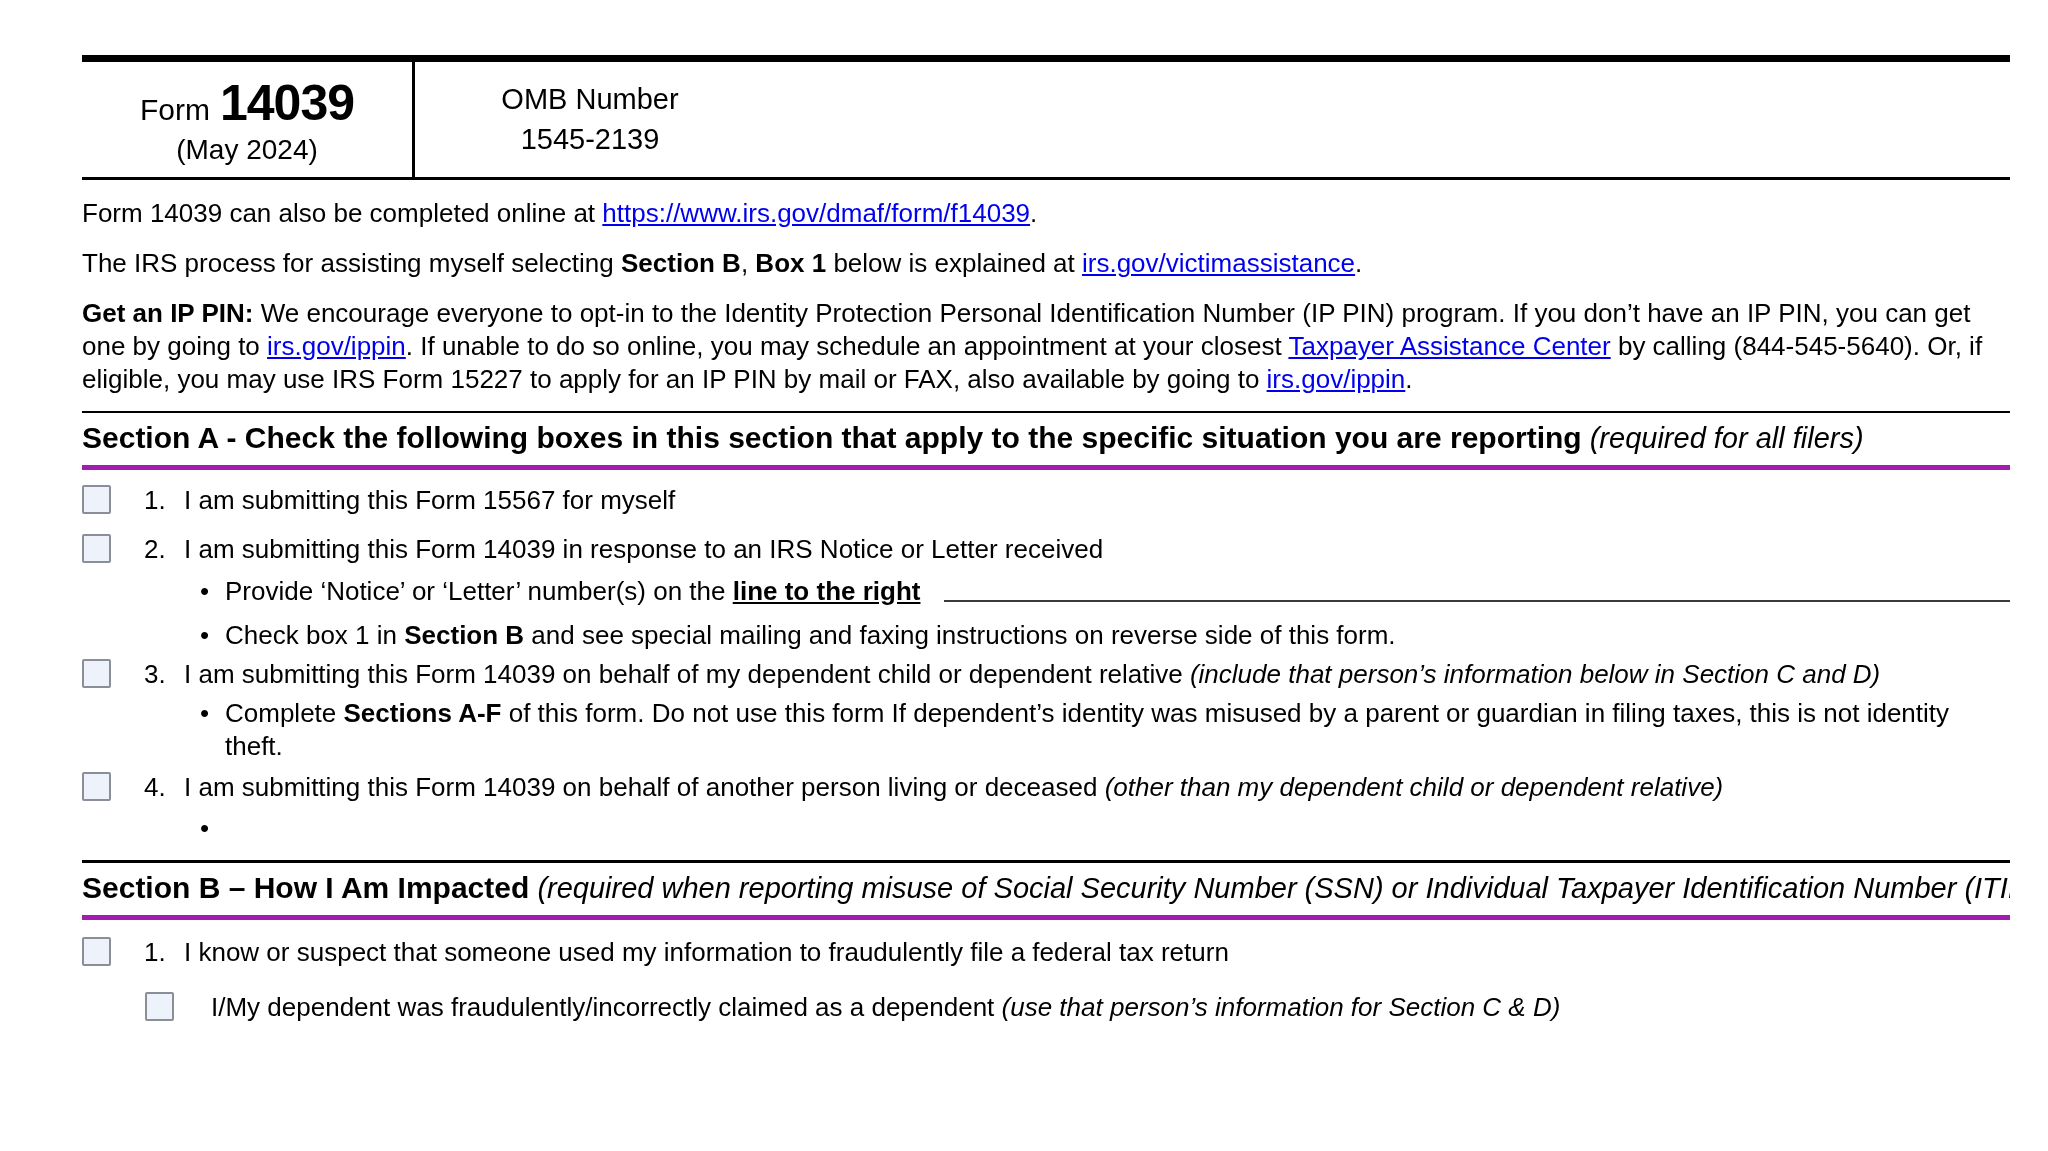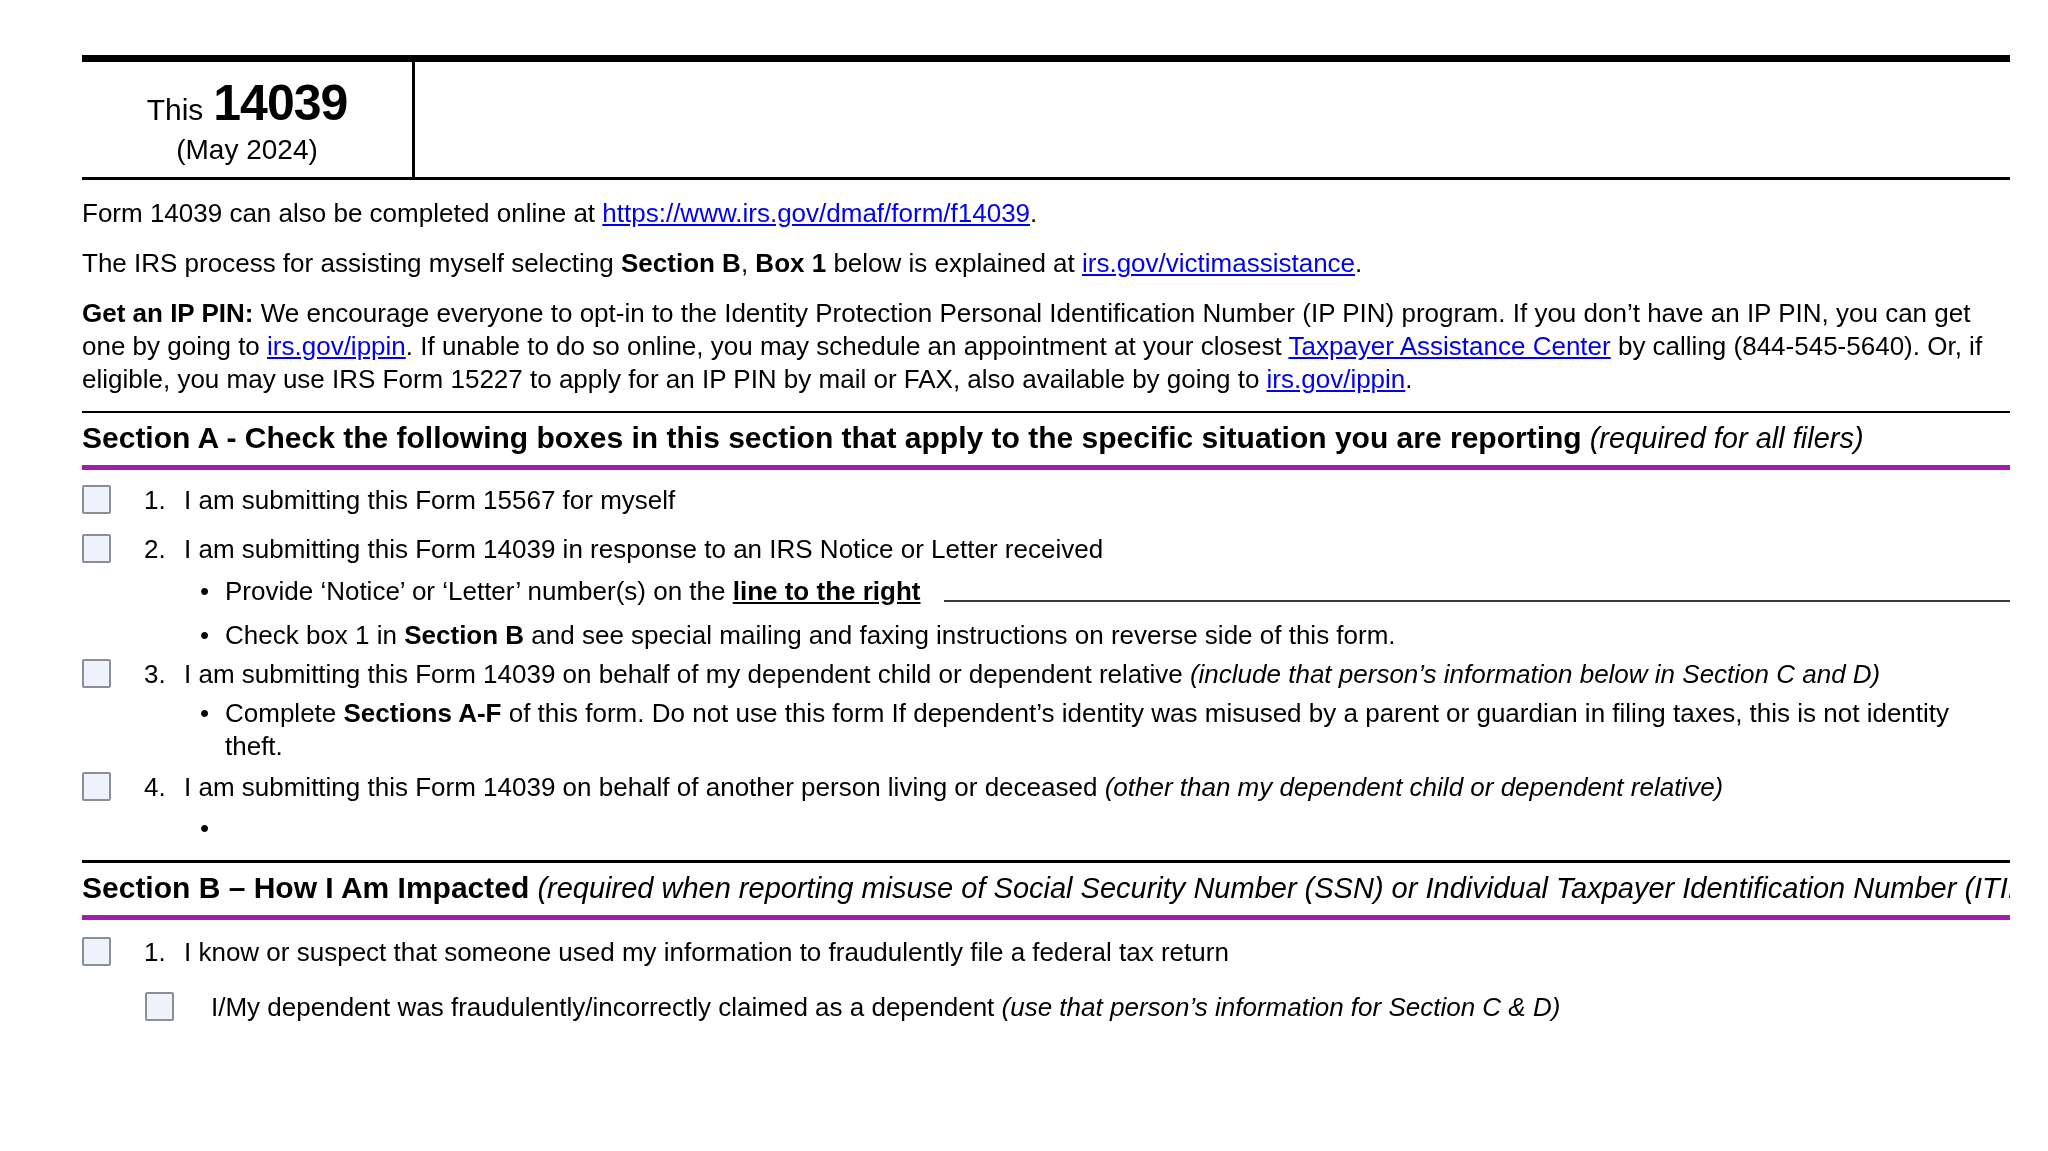--- a/index.html
+++ b/index.html
@@ -52,24 +52,28 @@
   .mt13{margin-top:13px;} .mt22{margin-top:22px;}
 </style>
 </head>
 <body>
 
 <div class="page">
 
   <div class="hdr">
     <div class="hdr-left">
       <div class="form-line">
-        <span class="form-word">This</span>
+        <span class="form-word">Form</span>
         <span class="form-num">14039</span>
       </div>
       <div class="form-rev">(May 2024)</div>
+    </div>
+    <div class="hdr-right">
+      <div>OMB Number</div>
+      <div>1545-2139</div>
     </div>
   </div>
 
   <div class="intro">
     <p><span>Form 14039 can also be completed online at </span><span class="link">https://www.irs.gov/dmaf/form/f14039</span><span>.</span></p>
     <p><span>The IRS process for assisting myself selecting </span><span class="b">Section B</span><span>, </span><span class="b">Box 1</span><span> below is explained at </span><span class="link">irs.gov/victimassistance</span><span>.</span></p>
     <p><span class="b">Get an IP PIN: </span><span>We encourage everyone to opt-in to the Identity Protection Personal Identification Number (IP PIN) program. If you don’t have an IP PIN, you can get one by going to </span><span class="link">irs.gov/ippin</span><span>. If unable to do so online, you may schedule an appointment at your closest </span><span class="link">Taxpayer Assistance Center</span><span> by calling (844-545-5640). Or, if eligible, you may use IRS Form 15227 to apply for an IP PIN by mail or FAX, also available by going to </span><span class="link">irs.gov/ippin</span><span>.</span></p>
   </div>
 
   <div class="sec"><span class="b">Section A - Check the following boxes in this section that apply to the specific situation you are reporting</span><span> </span><span class="i">(required for all filers)</span></div>

